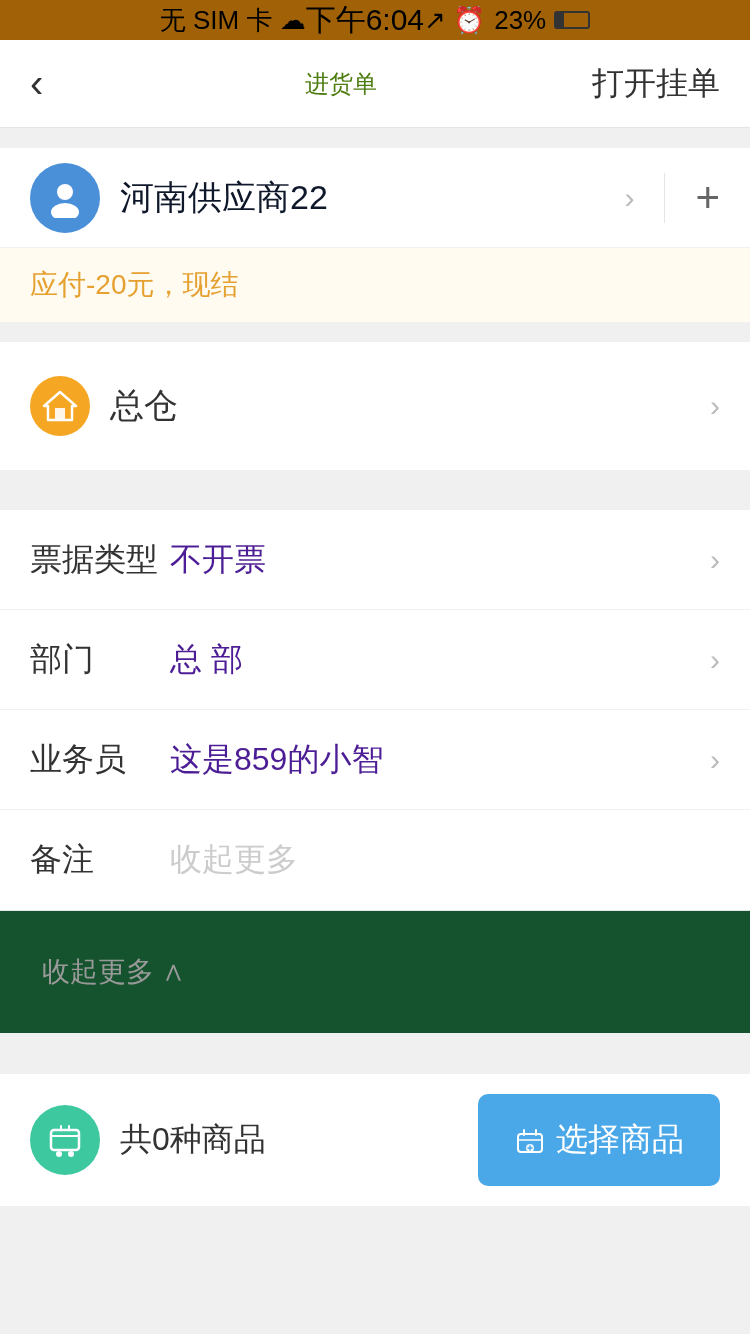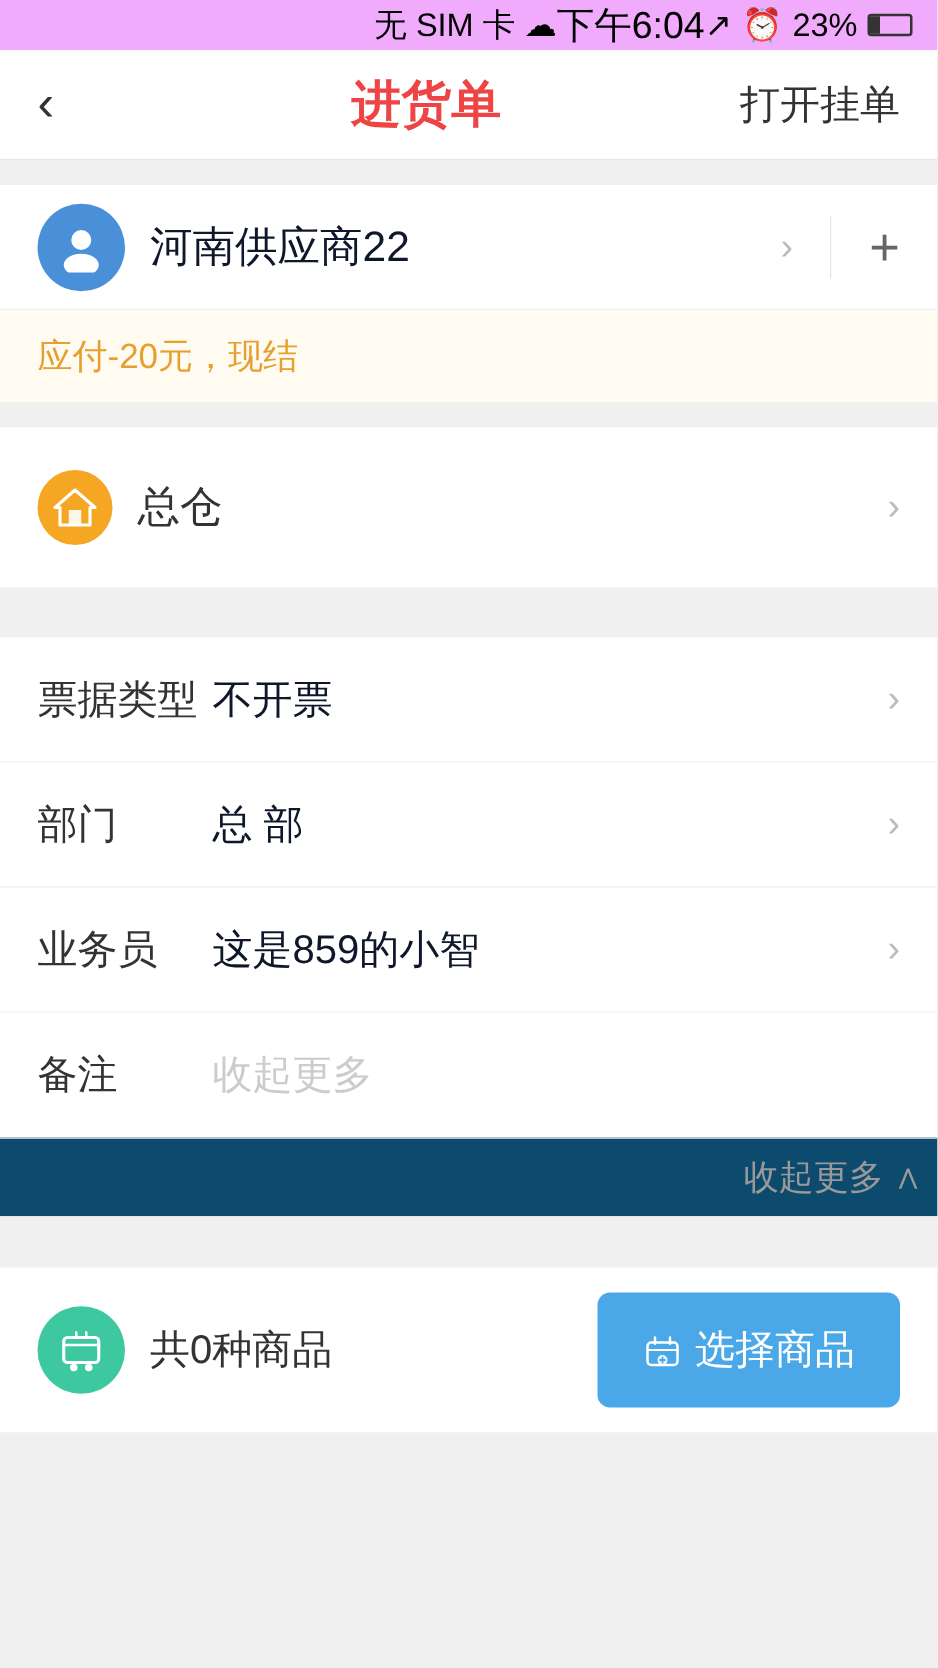--- a/index.html
+++ b/index.html
@@ -9,24 +9,24 @@
       min-height: 1334px;
       font-family: -apple-system, "PingFang SC", "Microsoft YaHei", sans-serif;
       background: #f0f0f0;
       font-size: 32px;
     }
 
     
     .status-bar {
       width: 100%;
       height: 40px;
-      background: #f0abfc;
-      display: flex;
-      align-items: center;
-      justify-content: flex-end;
+      background: #a16207;
+      display: flex;
+      align-items: center;
+      justify-content: center;
       padding: 0 20px;
       font-size: 26px;
       color: #000;
     }
     .status-left { display: flex; align-items: center; gap: 10px; }
     .status-center { font-size: 30px; font-weight: 500; }
     .status-right { display: flex; align-items: center; gap: 8px; font-size: 26px; }
 
     
     .nav-bar {
@@ -39,23 +39,23 @@
       padding: 0 30px;
       border-bottom: 1px solid #e5e5e5;
     }
     .nav-back {
       font-size: 40px;
       color: #333;
       cursor: pointer;
       width: 60px;
     }
     .nav-title {
-      font-size: 40px;
-      font-weight: 700;
-      color: #ef4444;
+      font-size: 24px;
+      font-weight: 400;
+      color: #4d7c0f;
     }
     .nav-action {
       font-size: 32px;
       color: #333;
       cursor: pointer;
     }
 
     
     .section-gap {
       height: 20px;
@@ -154,32 +154,32 @@
     }
     .form-label {
       font-size: 32px;
       color: #333;
       width: 140px;
       flex-shrink: 0;
     }
     .form-value {
       flex: 1;
       font-size: 32px;
-      color: #0f172a;
+      color: #4c1d95;
     }
     .form-placeholder {
       flex: 1;
       font-size: 32px;
       color: #ccc;
     }
 
     .collapse-bar {
-      background: #0c4a6e;
-      text-align: right;
-      padding: 12px;
+      background: #14532d;
+      text-align: left;
+      padding: 42px;
       font-size: 28px;
       color: #999;
       cursor: pointer;
       border-top: 1px solid #e5e5e5;
     }
 
     
     .bottom-bar {
       background: #fff;
       display: flex;

